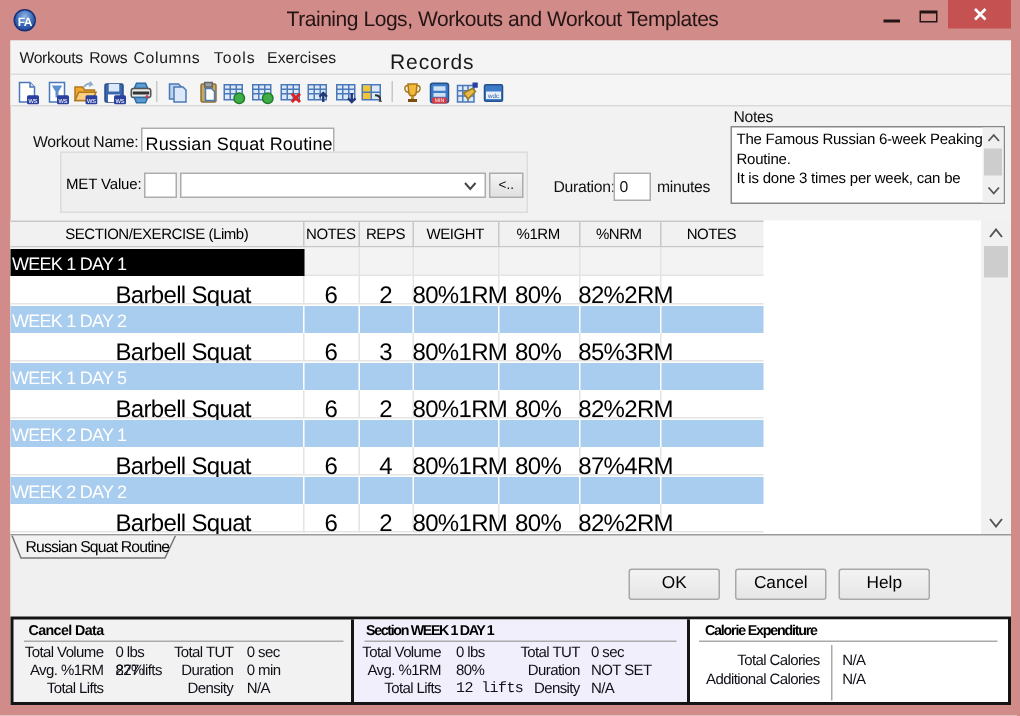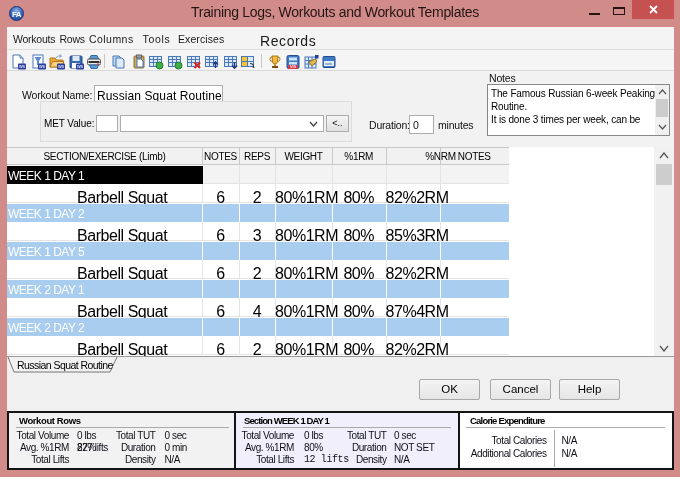--- a/index.html
+++ b/index.html
@@ -163,21 +163,21 @@
 <div class="abs" style="left:7px;top:147px;width:502px;height:18px;background:#f1f1f1;border-top:1px solid #c8c8c8;border-bottom:1px solid #c8c8c8;"></div>
 <div class="abs" style="left:7px;top:151px;width:195px;text-align:center;font-size:10px;letter-spacing:-0.3px;">SECTION/EXERCISE (Limb)</div>
 <div class="abs" style="left:202px;top:151px;width:37px;text-align:center;font-size:10px;letter-spacing:-0.3px;">NOTES</div>
 <div class="abs" style="left:202px;top:148px;width:1px;height:17px;background:#c8c8c8;"></div>
 <div class="abs" style="left:239px;top:151px;width:36px;text-align:center;font-size:10px;letter-spacing:-0.3px;">REPS</div>
 <div class="abs" style="left:239px;top:148px;width:1px;height:17px;background:#c8c8c8;"></div>
 <div class="abs" style="left:275px;top:151px;width:57px;text-align:center;font-size:10px;letter-spacing:-0.3px;">WEIGHT</div>
 <div class="abs" style="left:275px;top:148px;width:1px;height:17px;background:#c8c8c8;"></div>
 <div class="abs" style="left:332px;top:151px;width:53.5px;text-align:center;font-size:10px;letter-spacing:-0.3px;">%1RM</div>
 <div class="abs" style="left:332px;top:148px;width:1px;height:17px;background:#c8c8c8;"></div>
-<div class="abs" style="left:385.5px;top:151px;width:54px;text-align:center;font-size:10px;letter-spacing:-0.3px;margin-left:28px;">%NRM</div>
+<div class="abs" style="left:385.5px;top:151px;width:54px;text-align:center;font-size:10px;letter-spacing:-0.3px;">%NRM</div>
 <div class="abs" style="left:385.5px;top:148px;width:1px;height:17px;background:#c8c8c8;"></div>
 <div class="abs" style="left:439.5px;top:151px;width:69.5px;text-align:center;font-size:10px;letter-spacing:-0.3px;">NOTES</div>
 <div class="abs" style="left:439.5px;top:148px;width:1px;height:17px;background:#c8c8c8;"></div>
 <div class="abs" style="left:7px;top:165px;width:502px;height:19px;background:#f3f3f3;border-bottom:1px solid #e4e4e4;"></div>
 <div class="abs" style="left:202px;top:165px;width:1px;height:19px;background:#e4e4e4;"></div>
 <div class="abs" style="left:239px;top:165px;width:1px;height:19px;background:#e4e4e4;"></div>
 <div class="abs" style="left:275px;top:165px;width:1px;height:19px;background:#e4e4e4;"></div>
 <div class="abs" style="left:332px;top:165px;width:1px;height:19px;background:#e4e4e4;"></div>
 <div class="abs" style="left:385.5px;top:165px;width:1px;height:19px;background:#e4e4e4;"></div>
 <div class="abs" style="left:439.5px;top:165px;width:1px;height:19px;background:#e4e4e4;"></div>
@@ -295,21 +295,21 @@
 <div class="abs" style="left:17px;top:359px;font-size:10.5px;letter-spacing:-0.55px;">Russian Squat Routine</div>
 <div class="abs" style="left:7px;top:378px;width:667px;height:33px;background:#f0f0f0;"></div>
 <div class="abs" style="left:419px;top:379px;width:61px;height:21px;background:linear-gradient(#f3f3f3,#e6e6e6);border:1px solid #a8a8a8;border-radius:2px;text-align:center;line-height:19px;font-size:11.5px;">OK</div>
 <div class="abs" style="left:490px;top:379px;width:61px;height:21px;background:linear-gradient(#f3f3f3,#e6e6e6);border:1px solid #a8a8a8;border-radius:2px;text-align:center;line-height:19px;font-size:11.5px;">Cancel</div>
 <div class="abs" style="left:559px;top:379px;width:61px;height:21px;background:linear-gradient(#f3f3f3,#e6e6e6);border:1px solid #a8a8a8;border-radius:2px;text-align:center;line-height:19px;font-size:11.5px;">Help</div>
 <div class="abs" style="left:7px;top:411px;width:667px;height:59px;background:#f2f2f2;border:2px solid #141414;"></div>
 <div class="abs" style="left:236px;top:413px;width:222px;height:55px;background:#f0effb;"></div>
 <div class="abs" style="left:460px;top:413px;width:212px;height:55px;background:#ffffff;"></div>
 <div class="abs" style="left:234px;top:413px;width:2px;height:55px;background:#141414;"></div>
 <div class="abs" style="left:458px;top:413px;width:2px;height:55px;background:#141414;"></div>
-<div class="abs" style="left:19px;top:415px;font-size:9.5px;letter-spacing:-0.4px;font-weight:bold;">Workout Rows</div>
+<div class="abs" style="left:19px;top:415px;font-size:9.5px;letter-spacing:-0.4px;font-weight:bold;">Cancel Data</div>
 <div class="abs" style="left:16px;top:427px;width:213px;height:1px;background:#aaa;"></div>
 <div class="abs" style="left:244px;top:415px;font-size:9.5px;letter-spacing:-0.9px;font-weight:bold;">Section WEEK 1 DAY 1</div>
 <div class="abs" style="left:243px;top:427px;width:208px;height:1px;background:#aaa;"></div>
 <div class="abs" style="left:470px;top:415px;font-size:9.5px;letter-spacing:-0.8px;font-weight:bold;">Calorie Expenditure</div>
 <div class="abs" style="left:466px;top:427px;width:199px;height:1px;background:#aaa;"></div>
 <div class="abs" style="left:554px;top:430px;width:1px;height:37px;background:#aaa;"></div>
 <div class="abs stat stat-r" style="left:-21px;top:430px;width:90px;">Total Volume</div>
 <div class="abs stat" style="left:77px;top:430px;">0 lbs</div>
 <div class="abs stat stat-r" style="left:65.5px;top:430px;width:90px;">Total TUT</div>
 <div class="abs stat" style="left:164.5px;top:430px;">0 sec</div>

